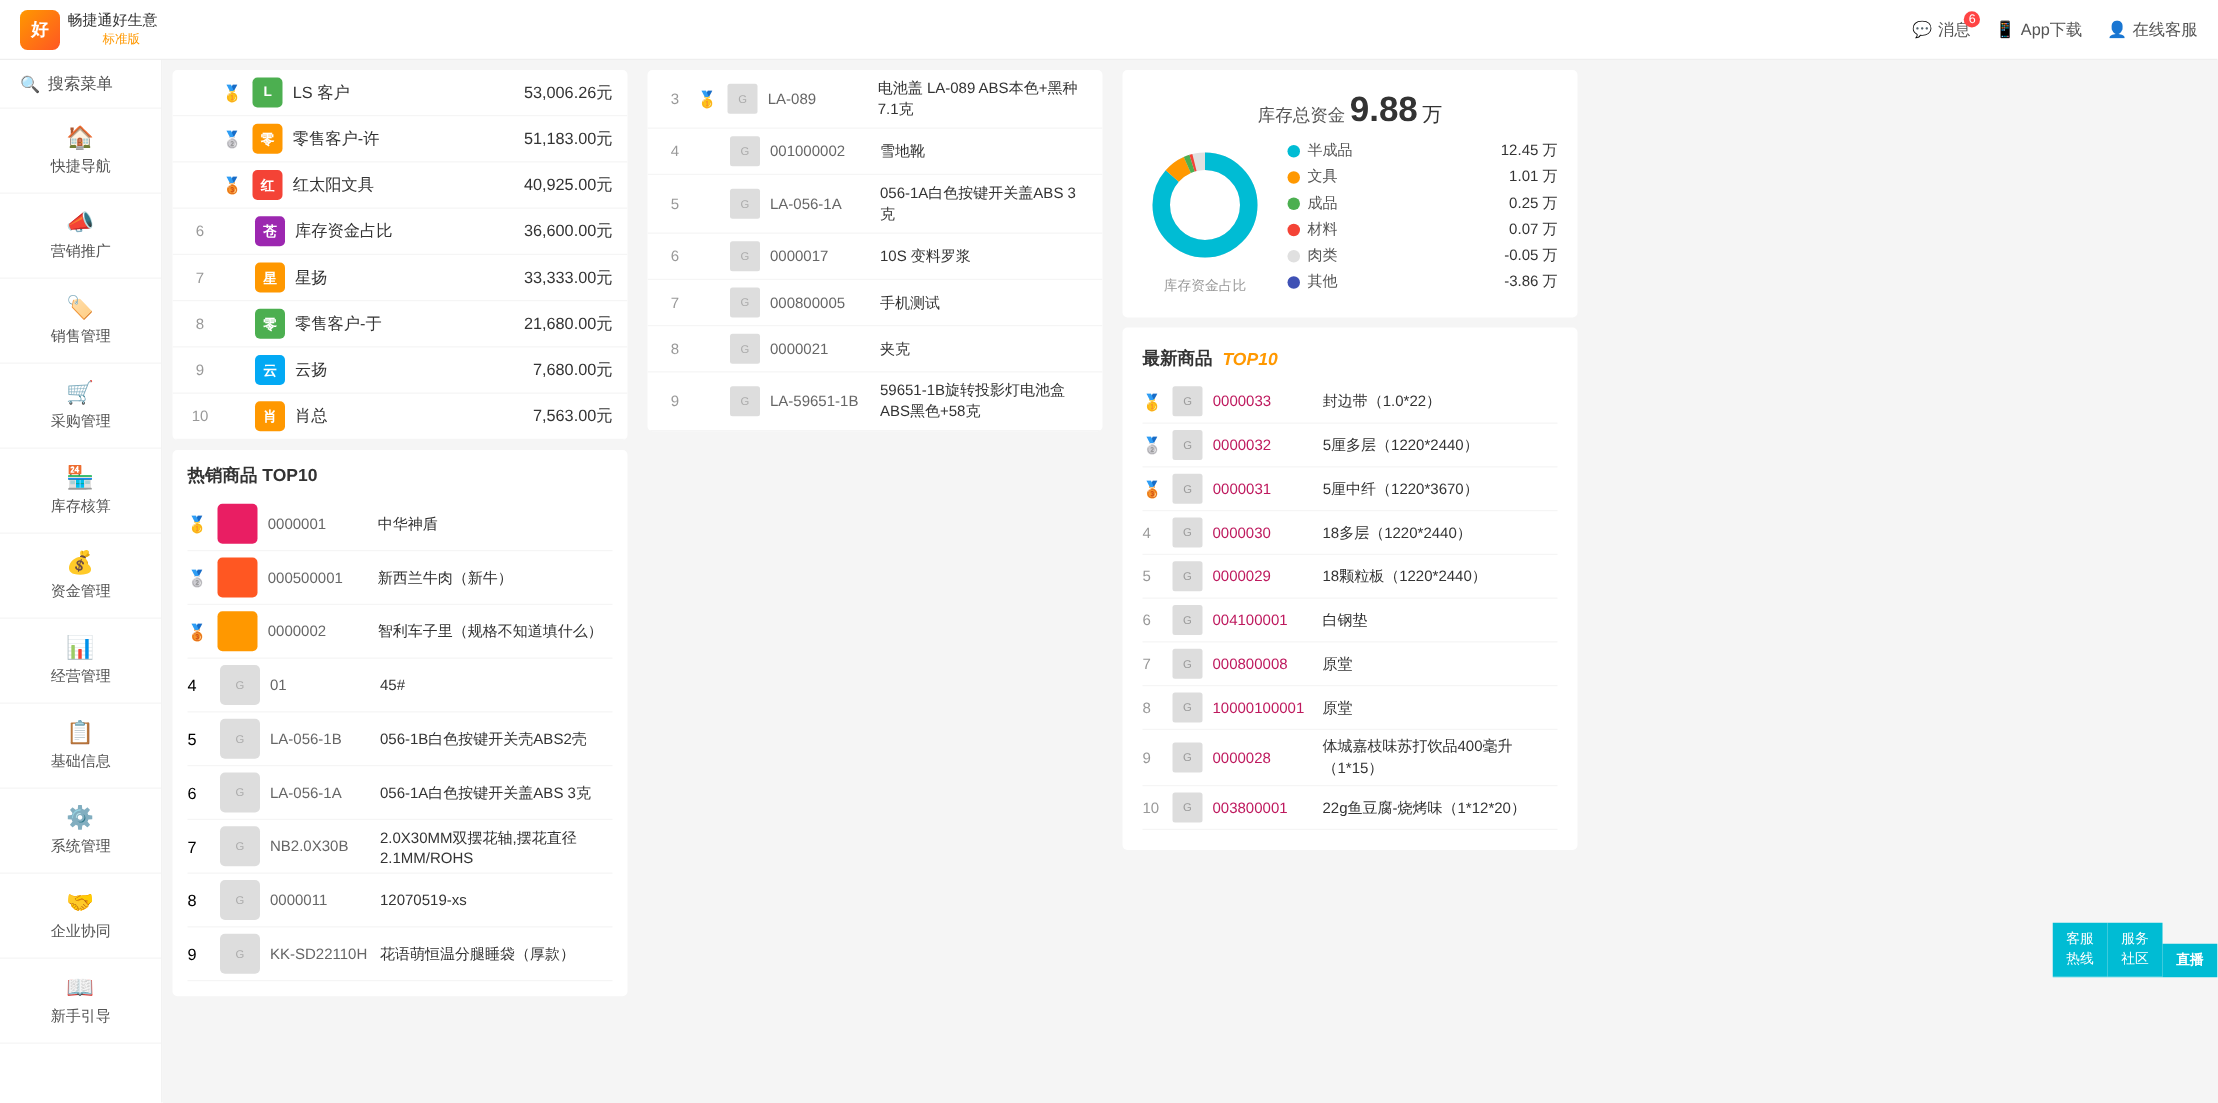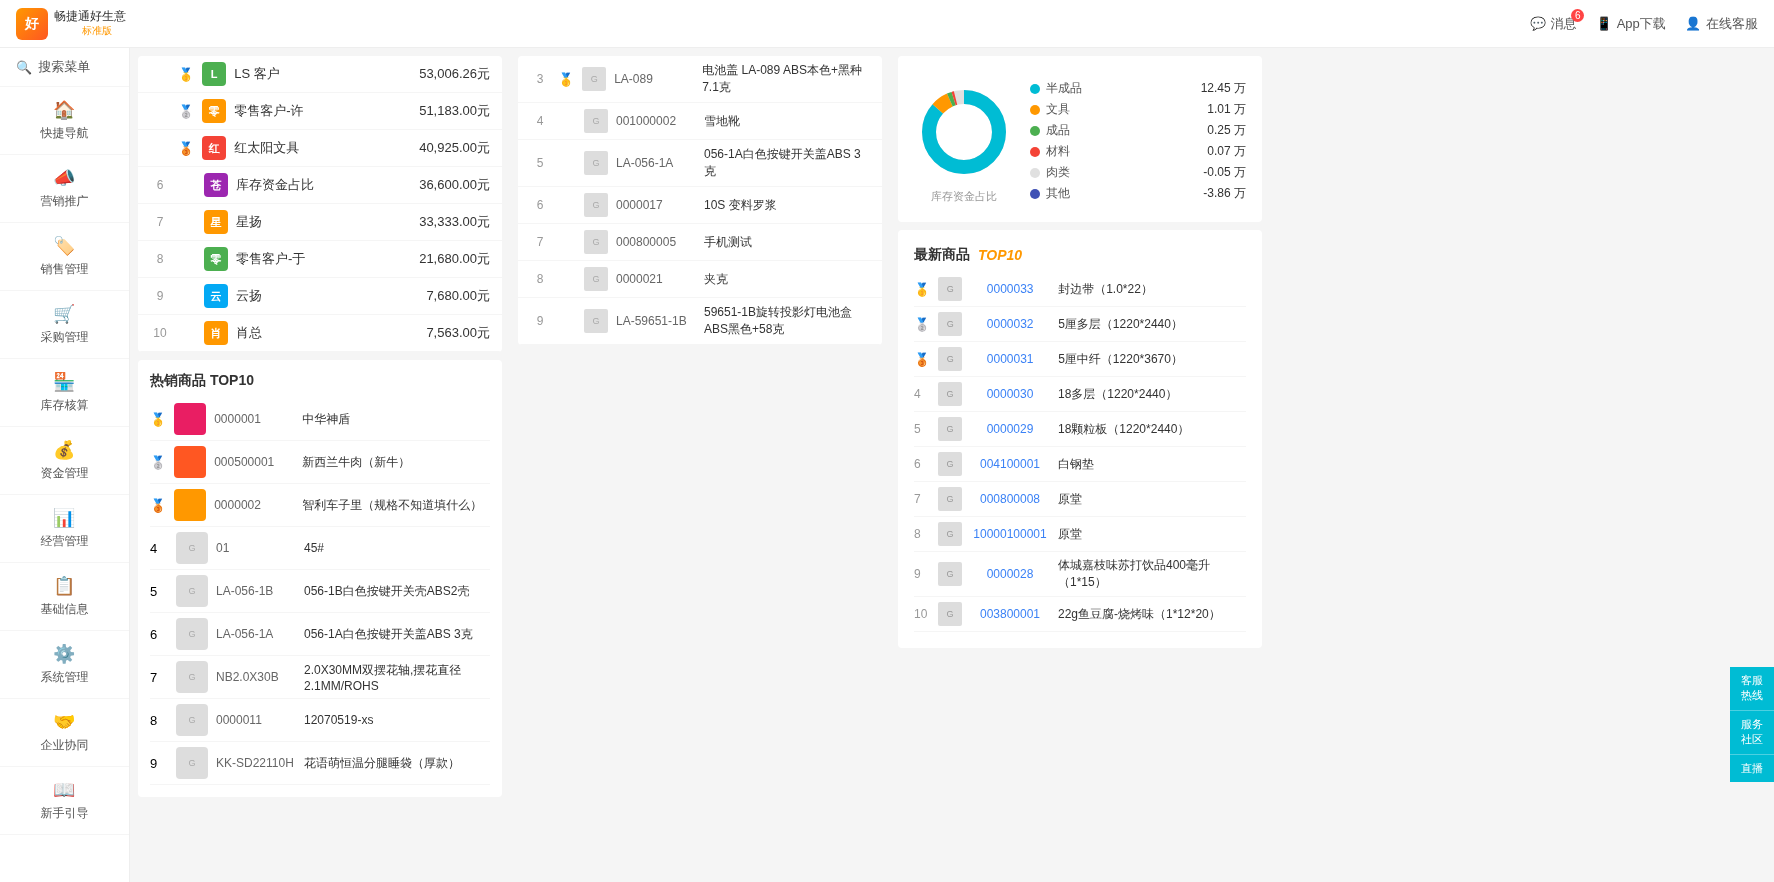--- a/index.html
+++ b/index.html
@@ -197,21 +197,21 @@
       border-bottom: 1px solid #f5f5f5;
       gap: 8px;
     }
     .top10-rank { width: 16px; color: #999; font-size: 12px; }
     .top10-img {
       width: 24px; height: 24px; border-radius: 2px;
       background: #ddd; flex-shrink: 0;
       display: flex; align-items: center; justify-content: center;
       font-size: 9px; color: #999;
     }
-    .top10-code { color: #3b82f6; font-size: 12px; width: 80px; text-align: center; }
+    .top10-code { color: #be185d; font-size: 12px; width: 80px; }
     .top10-name { flex: 1; color: #333; font-size: 12px; }
 
     
     ::-webkit-scrollbar { width: 4px; height: 4px; }
     ::-webkit-scrollbar-thumb { background: #ddd; border-radius: 2px; }
 
     
     .hot-section { background: #fff; border-radius: 4px; padding: 12px; }
     .hot-title { font-size: 14px; font-weight: bold; color: #333; margin-bottom: 8px; }
     .hot-row {
@@ -219,30 +219,30 @@
       padding: 5px 0;
       border-bottom: 1px solid #f5f5f5;
       gap: 8px;
     }
 
     
     .service-float {
       position: fixed;
       right: 0; bottom: 100px;
       z-index: 200;
-      display: flex; flex-direction: column;
+      display: flex; flex-direction: row; align-items: flex-end;
     }
     .service-btn {
       width: 44px; padding: 6px 4px;
       background: #00bcd4; color: white;
       font-size: 11px; text-align: center;
       cursor: pointer; line-height: 1.4;
       border-bottom: 1px solid rgba(255,255,255,0.3);
     }
-    .service-btn:last-child { border-bottom: none; }
+    .service-btn:last-child { border-bottom: none; font-weight: bold; }
 
     .medal-gold { color: #ffd700; }
     .medal-silver { color: #aaa; }
     .medal-bronze { color: #cd7f32; }
   </style>
 </head>
 <body>
 
 <div class="topbar">
   <div class="logo-area">
@@ -499,20 +499,25 @@
     <div class="top10-img" style="background:#ddd;color:#aaa;font-size:9px;">G</div>
     <span class="product-code">LA-59651-1B</span>
     <span class="product-name">59651-1B旋转投影灯电池盒ABS黑色+58克</span>
   </div>
         </div>
     </div>
 
     <div class="right-panel">
 
       <div class="panel-card">
+        <div style="text-align:center; margin-bottom:8px;">
+          <span style="font-size:14px; color:#555;">库存总资金</span>
+          <span style="font-size:28px; font-weight:bold; color:#333;">9.88</span>
+          <span style="font-size:16px; color:#333;">万</span>
+        </div>
         <div class="donut-container">
           <div>
             <svg class="donut-chart" viewBox="0 0 100 100">
 
               <circle cx="50" cy="50" r="35" fill="none" stroke="#e0e0e0" stroke-width="14"></circle>
 
               <circle cx="50" cy="50" r="35" fill="none" stroke="#00bcd4" stroke-width="14" stroke-dasharray="190 30" stroke-dashoffset="0" transform="rotate(-90 50 50)"></circle>
 
               <circle cx="50" cy="50" r="35" fill="none" stroke="#ff9800" stroke-width="14" stroke-dasharray="15 205" stroke-dashoffset="-190" transform="rotate(-90 50 50)"></circle>
 

